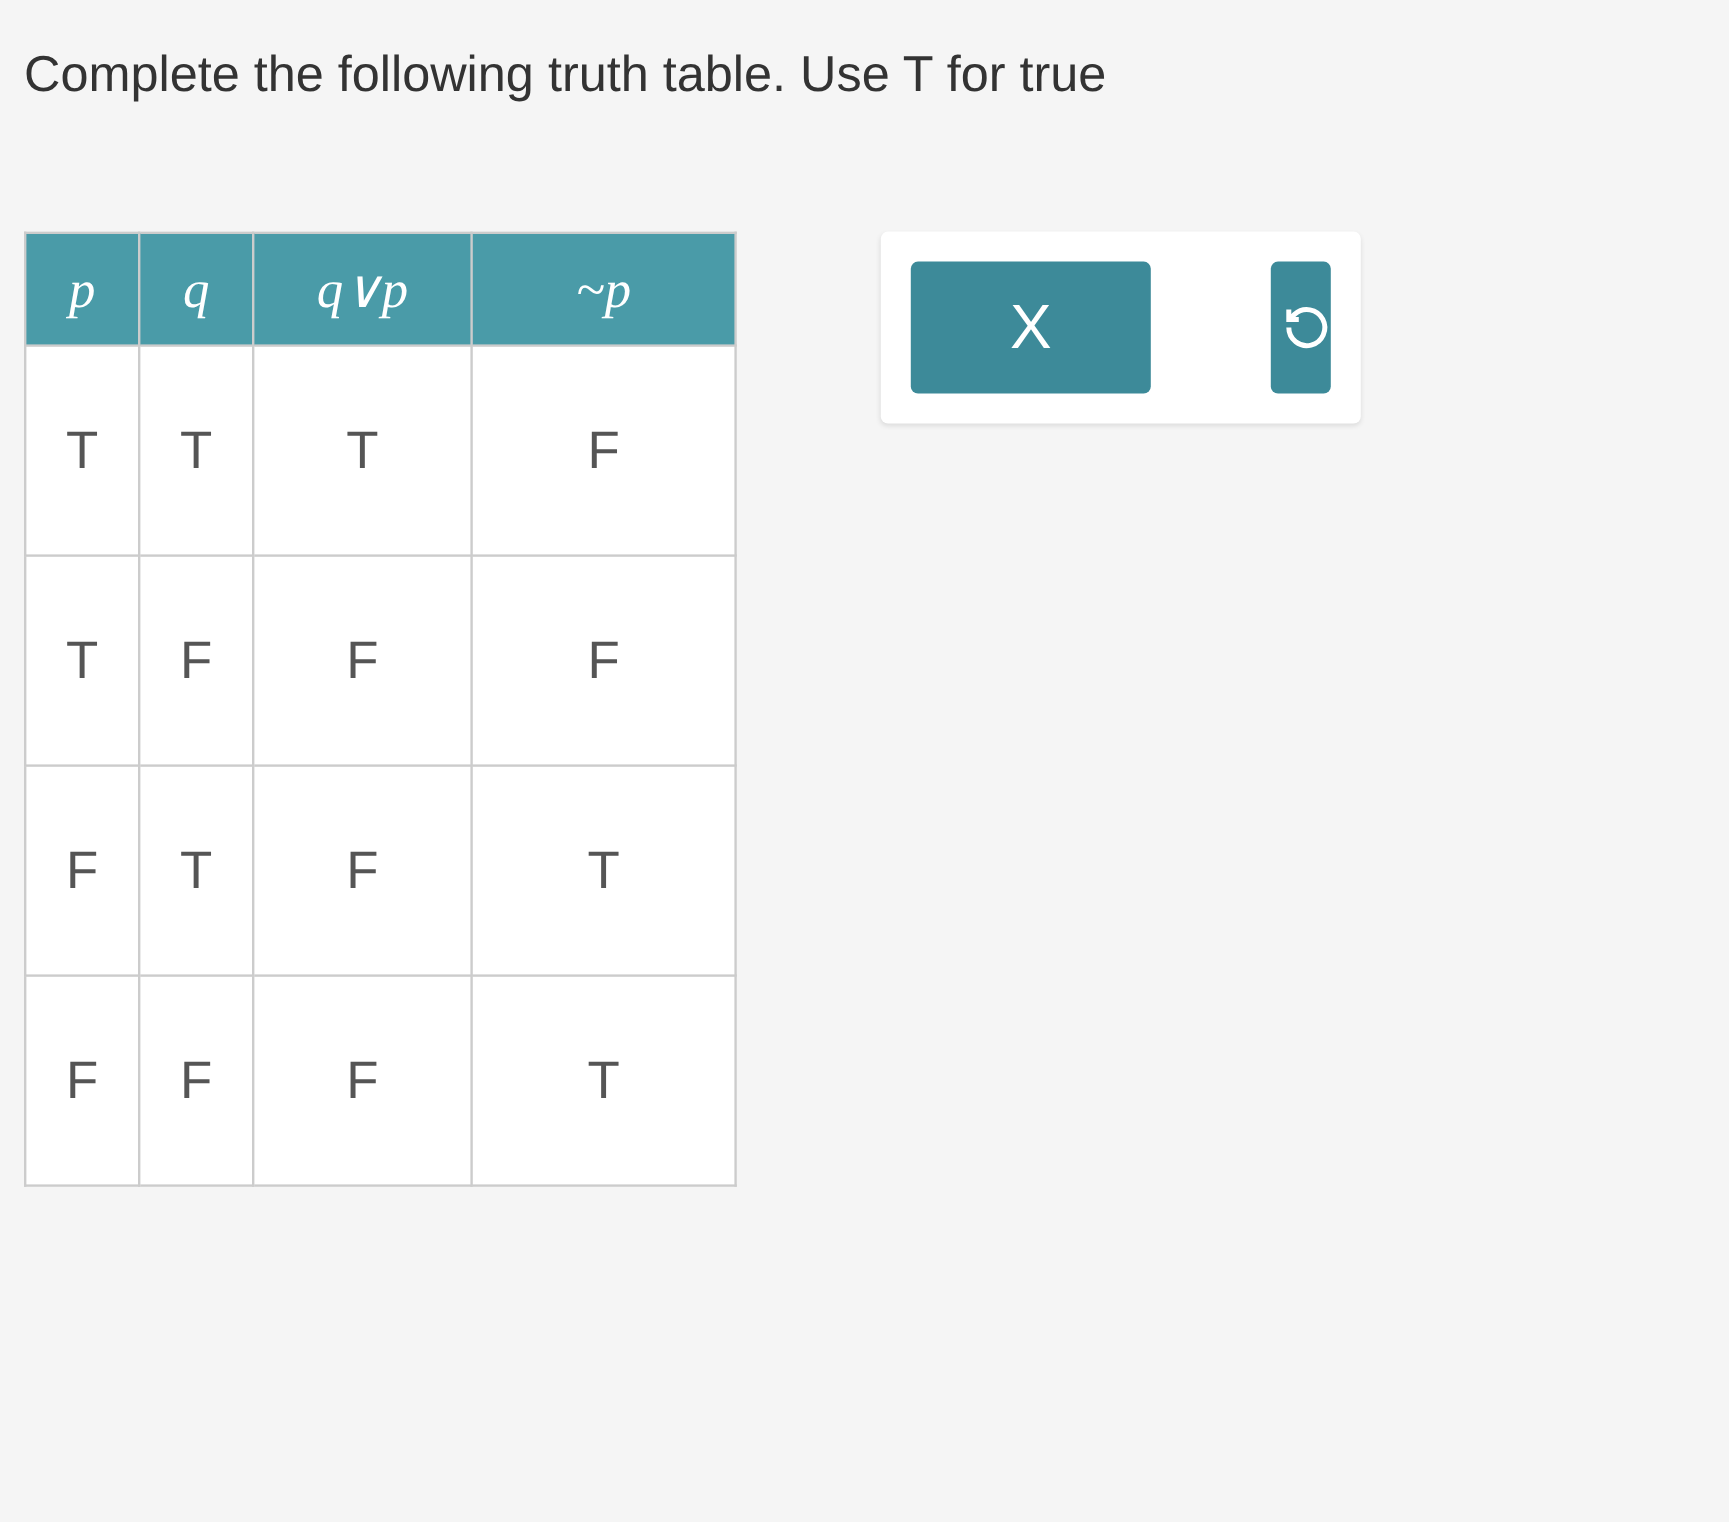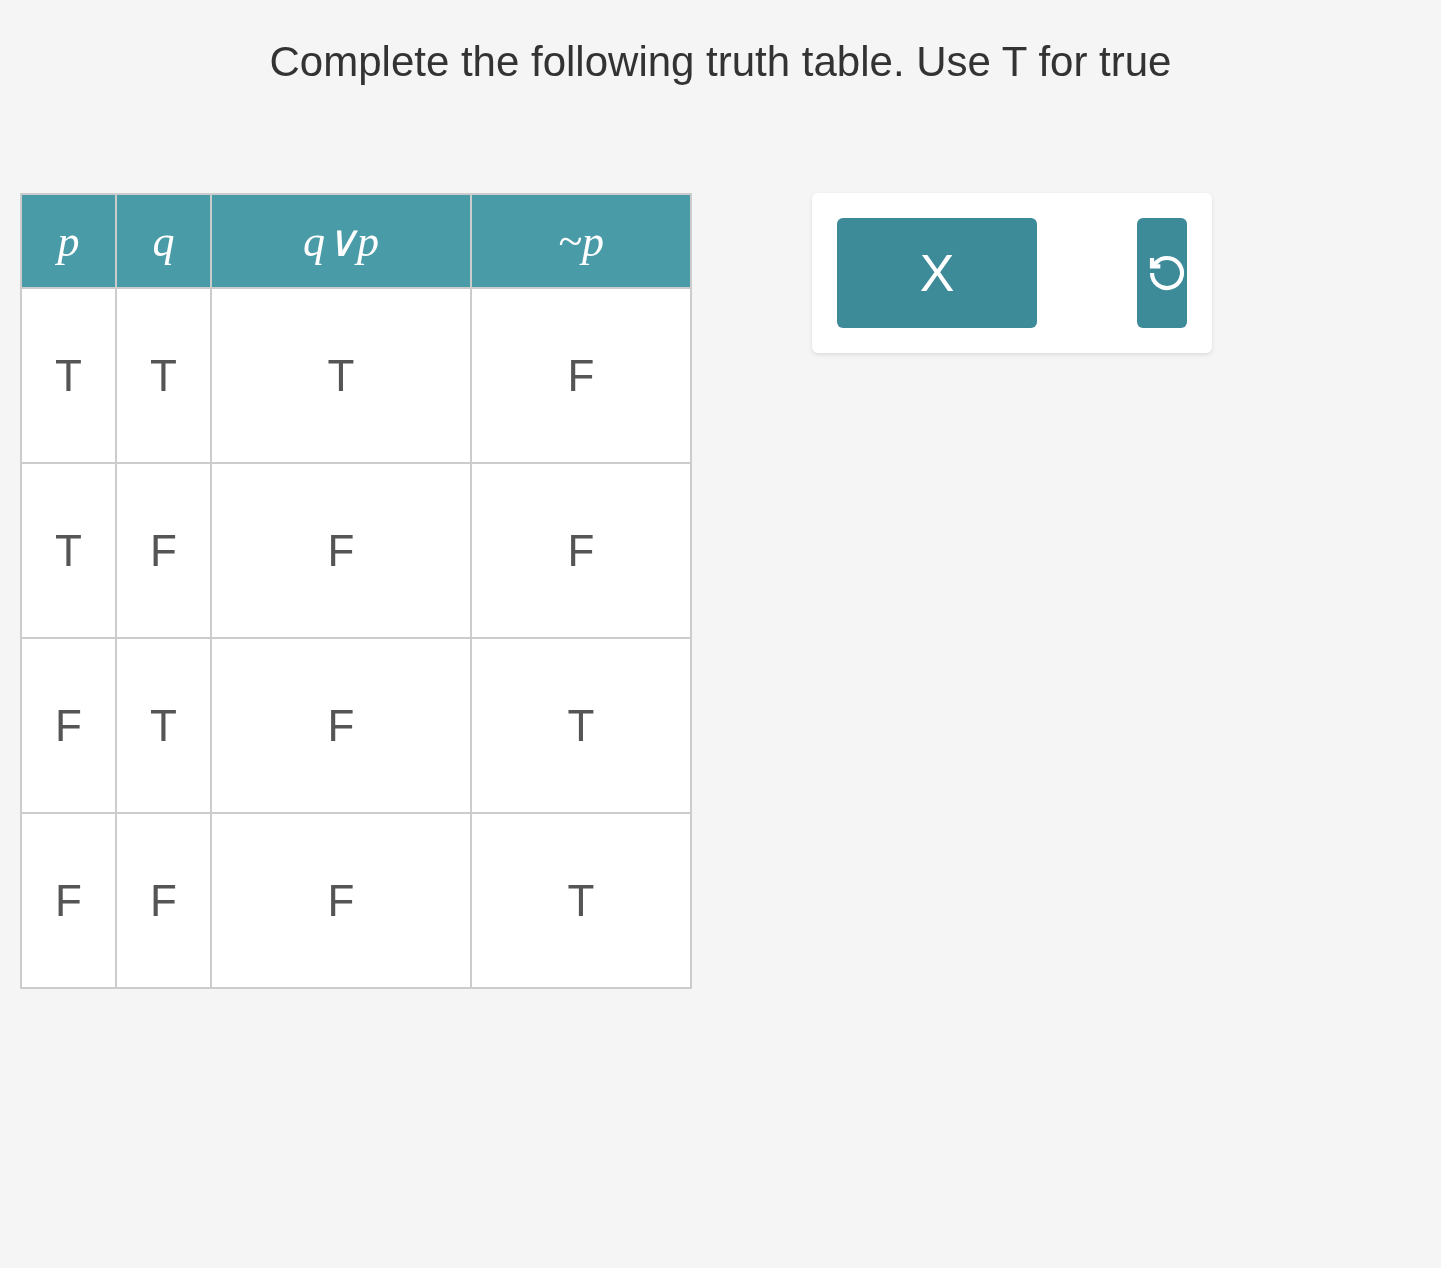--- a/index.html
+++ b/index.html
@@ -13,21 +13,20 @@
       padding: 30px 20px;
       width: 1441px;
       height: 1268px;
       overflow: hidden;
     }
     .instructions {
       font-size: 42px;
       color: #333;
       line-height: 1.5;
       margin-bottom: 100px;
-      text-align: center;
     }
     .instructions .italic {
       font-style: italic;
     }
     .content-row {
       display: flex;
       align-items: flex-start;
       gap: 120px;
     }
     .truth-table {
@@ -40,21 +39,21 @@
       font-weight: normal;
       font-style: italic;
       font-size: 44px;
       padding: 20px 10px;
       border: 2px solid #ccc;
       text-align: center;
       font-family: 'Times New Roman', serif;
     }
     .truth-table th.col-p { width: 95px; }
     .truth-table th.col-q { width: 95px; }
-    .truth-table th.col-qvp { width: 260px; }
+    .truth-table th.col-qvp { width: 182px; }
     .truth-table th.col-notp { width: 220px; }
     .truth-table td {
       border: 2px solid #ccc;
       text-align: center;
       font-size: 44px;
       color: #555;
       height: 175px;
       font-family: Arial, sans-serif;
     }
     .button-row {

